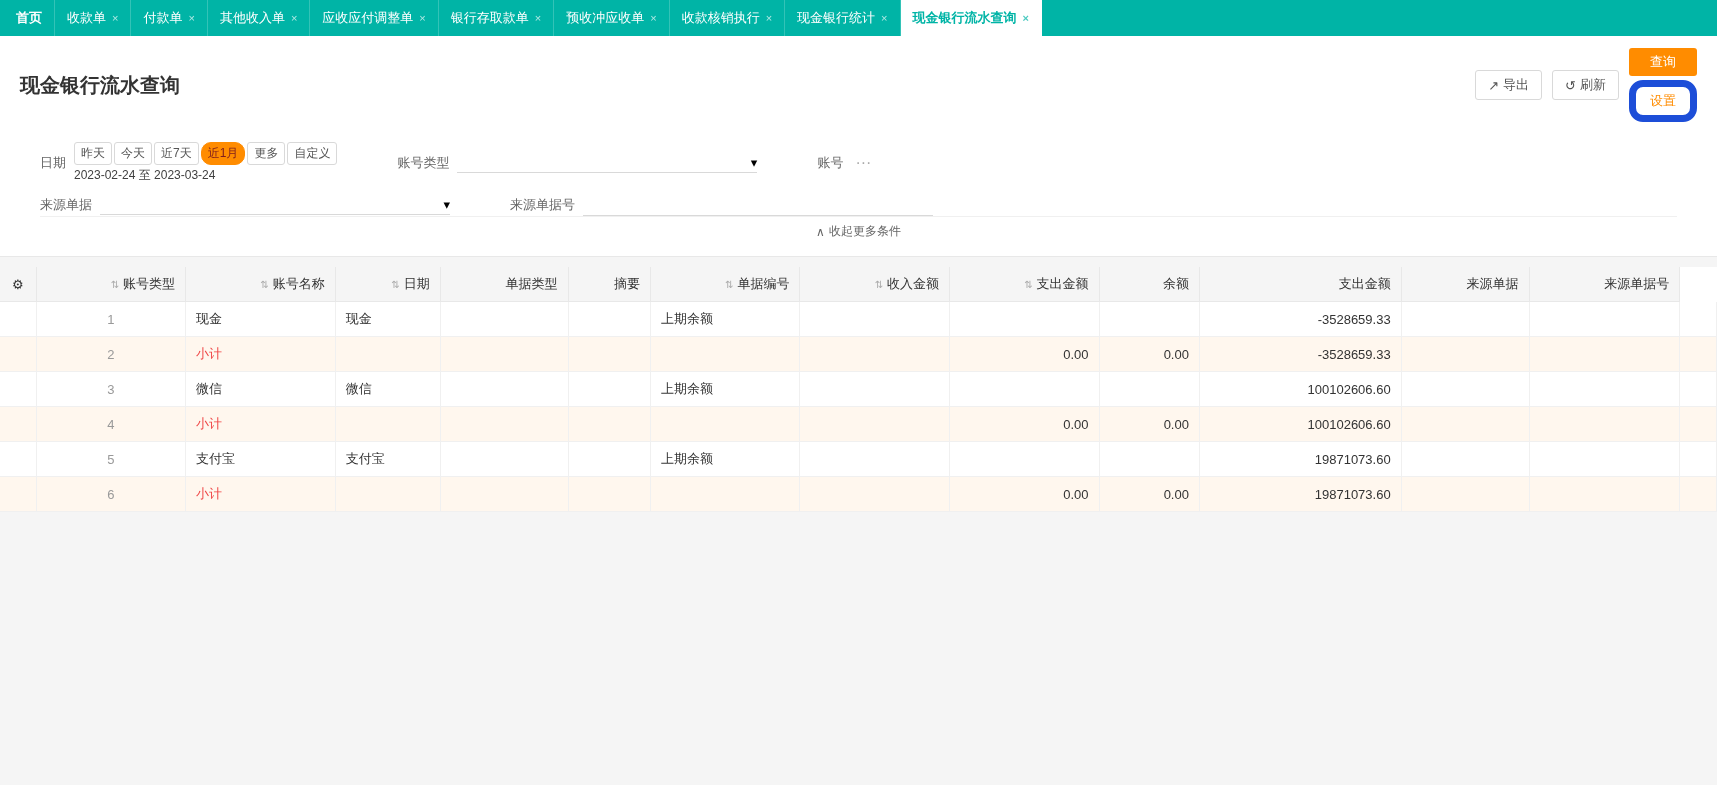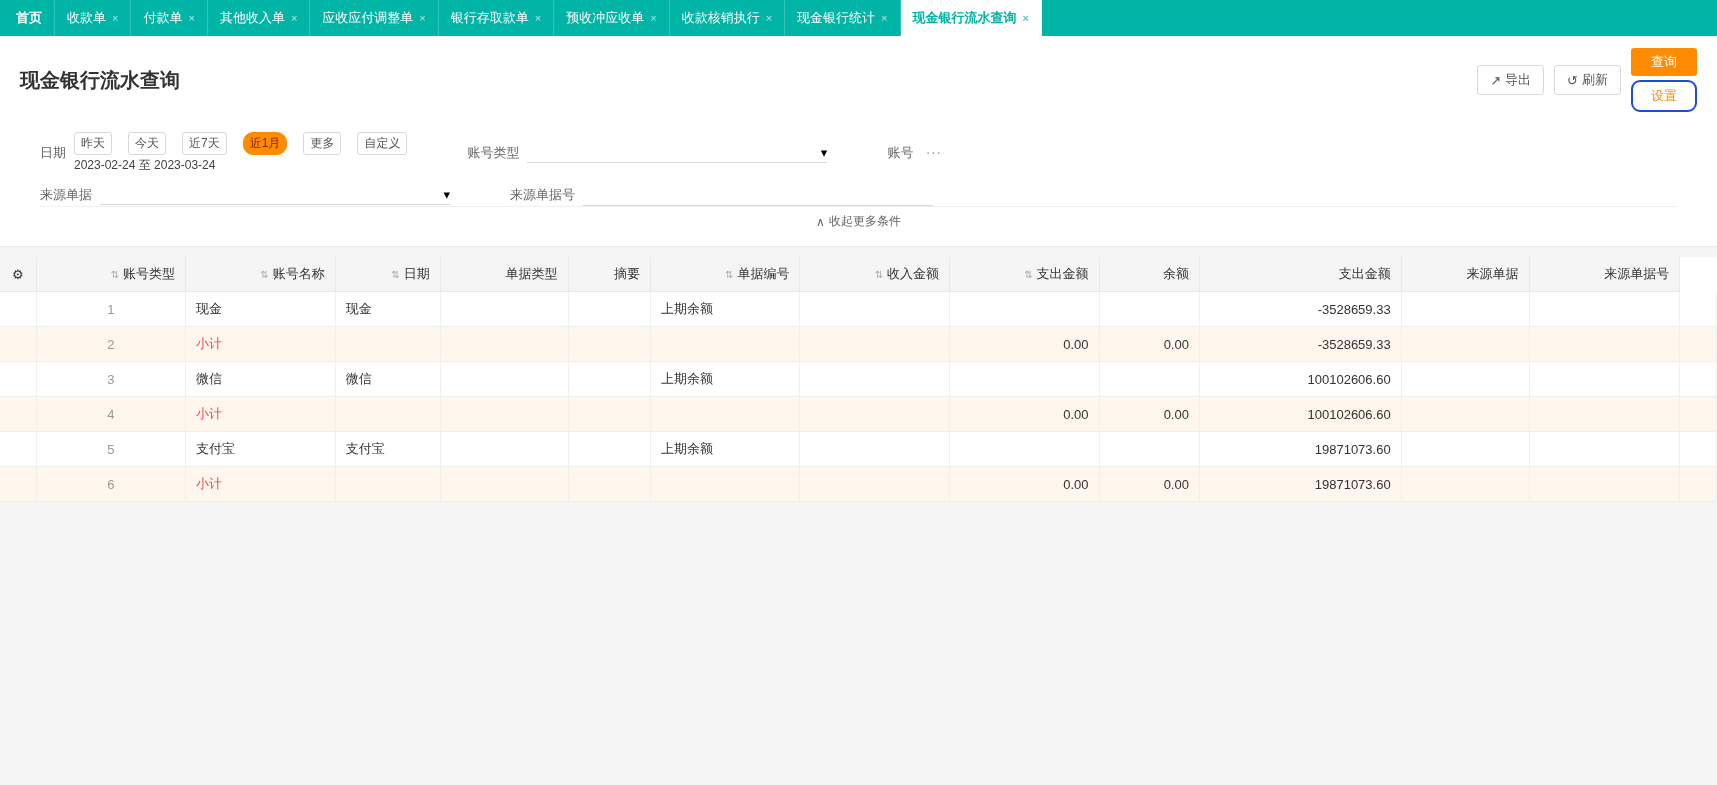--- a/index.html
+++ b/index.html
@@ -79,22 +79,22 @@
       color: #fff;
       border: none;
       border-radius: 3px;
       cursor: pointer;
       font-size: 13px;
     }
     .btn-settings {
       padding: 5px 14px;
       background: #fff;
       color: #ff8c00;
-      border: 2px solid #1d4ed8;
-      border-radius: 9px;
+      border: 7px solid #1d4ed8;
+      border-radius: 14px;
       cursor: pointer;
       font-size: 13px;
     }
 
     
     .filter-area {
       background: #fff;
       padding: 10px 20px 10px 20px;
     }
     .filter-row {
@@ -108,21 +108,21 @@
       align-items: center;
       gap: 8px;
     }
     .filter-label {
       color: #666;
       white-space: nowrap;
     }
     .date-shortcuts {
       display: flex;
       align-items: center;
-      gap: 16px;
+      gap: 2px;
     }
     .date-btn {
       padding: 2px 6px;
       border: 1px solid #d9d9d9;
       background: #fff;
       border-radius: 3px;
       cursor: pointer;
       font-size: 12px;
       color: #555;
     }

